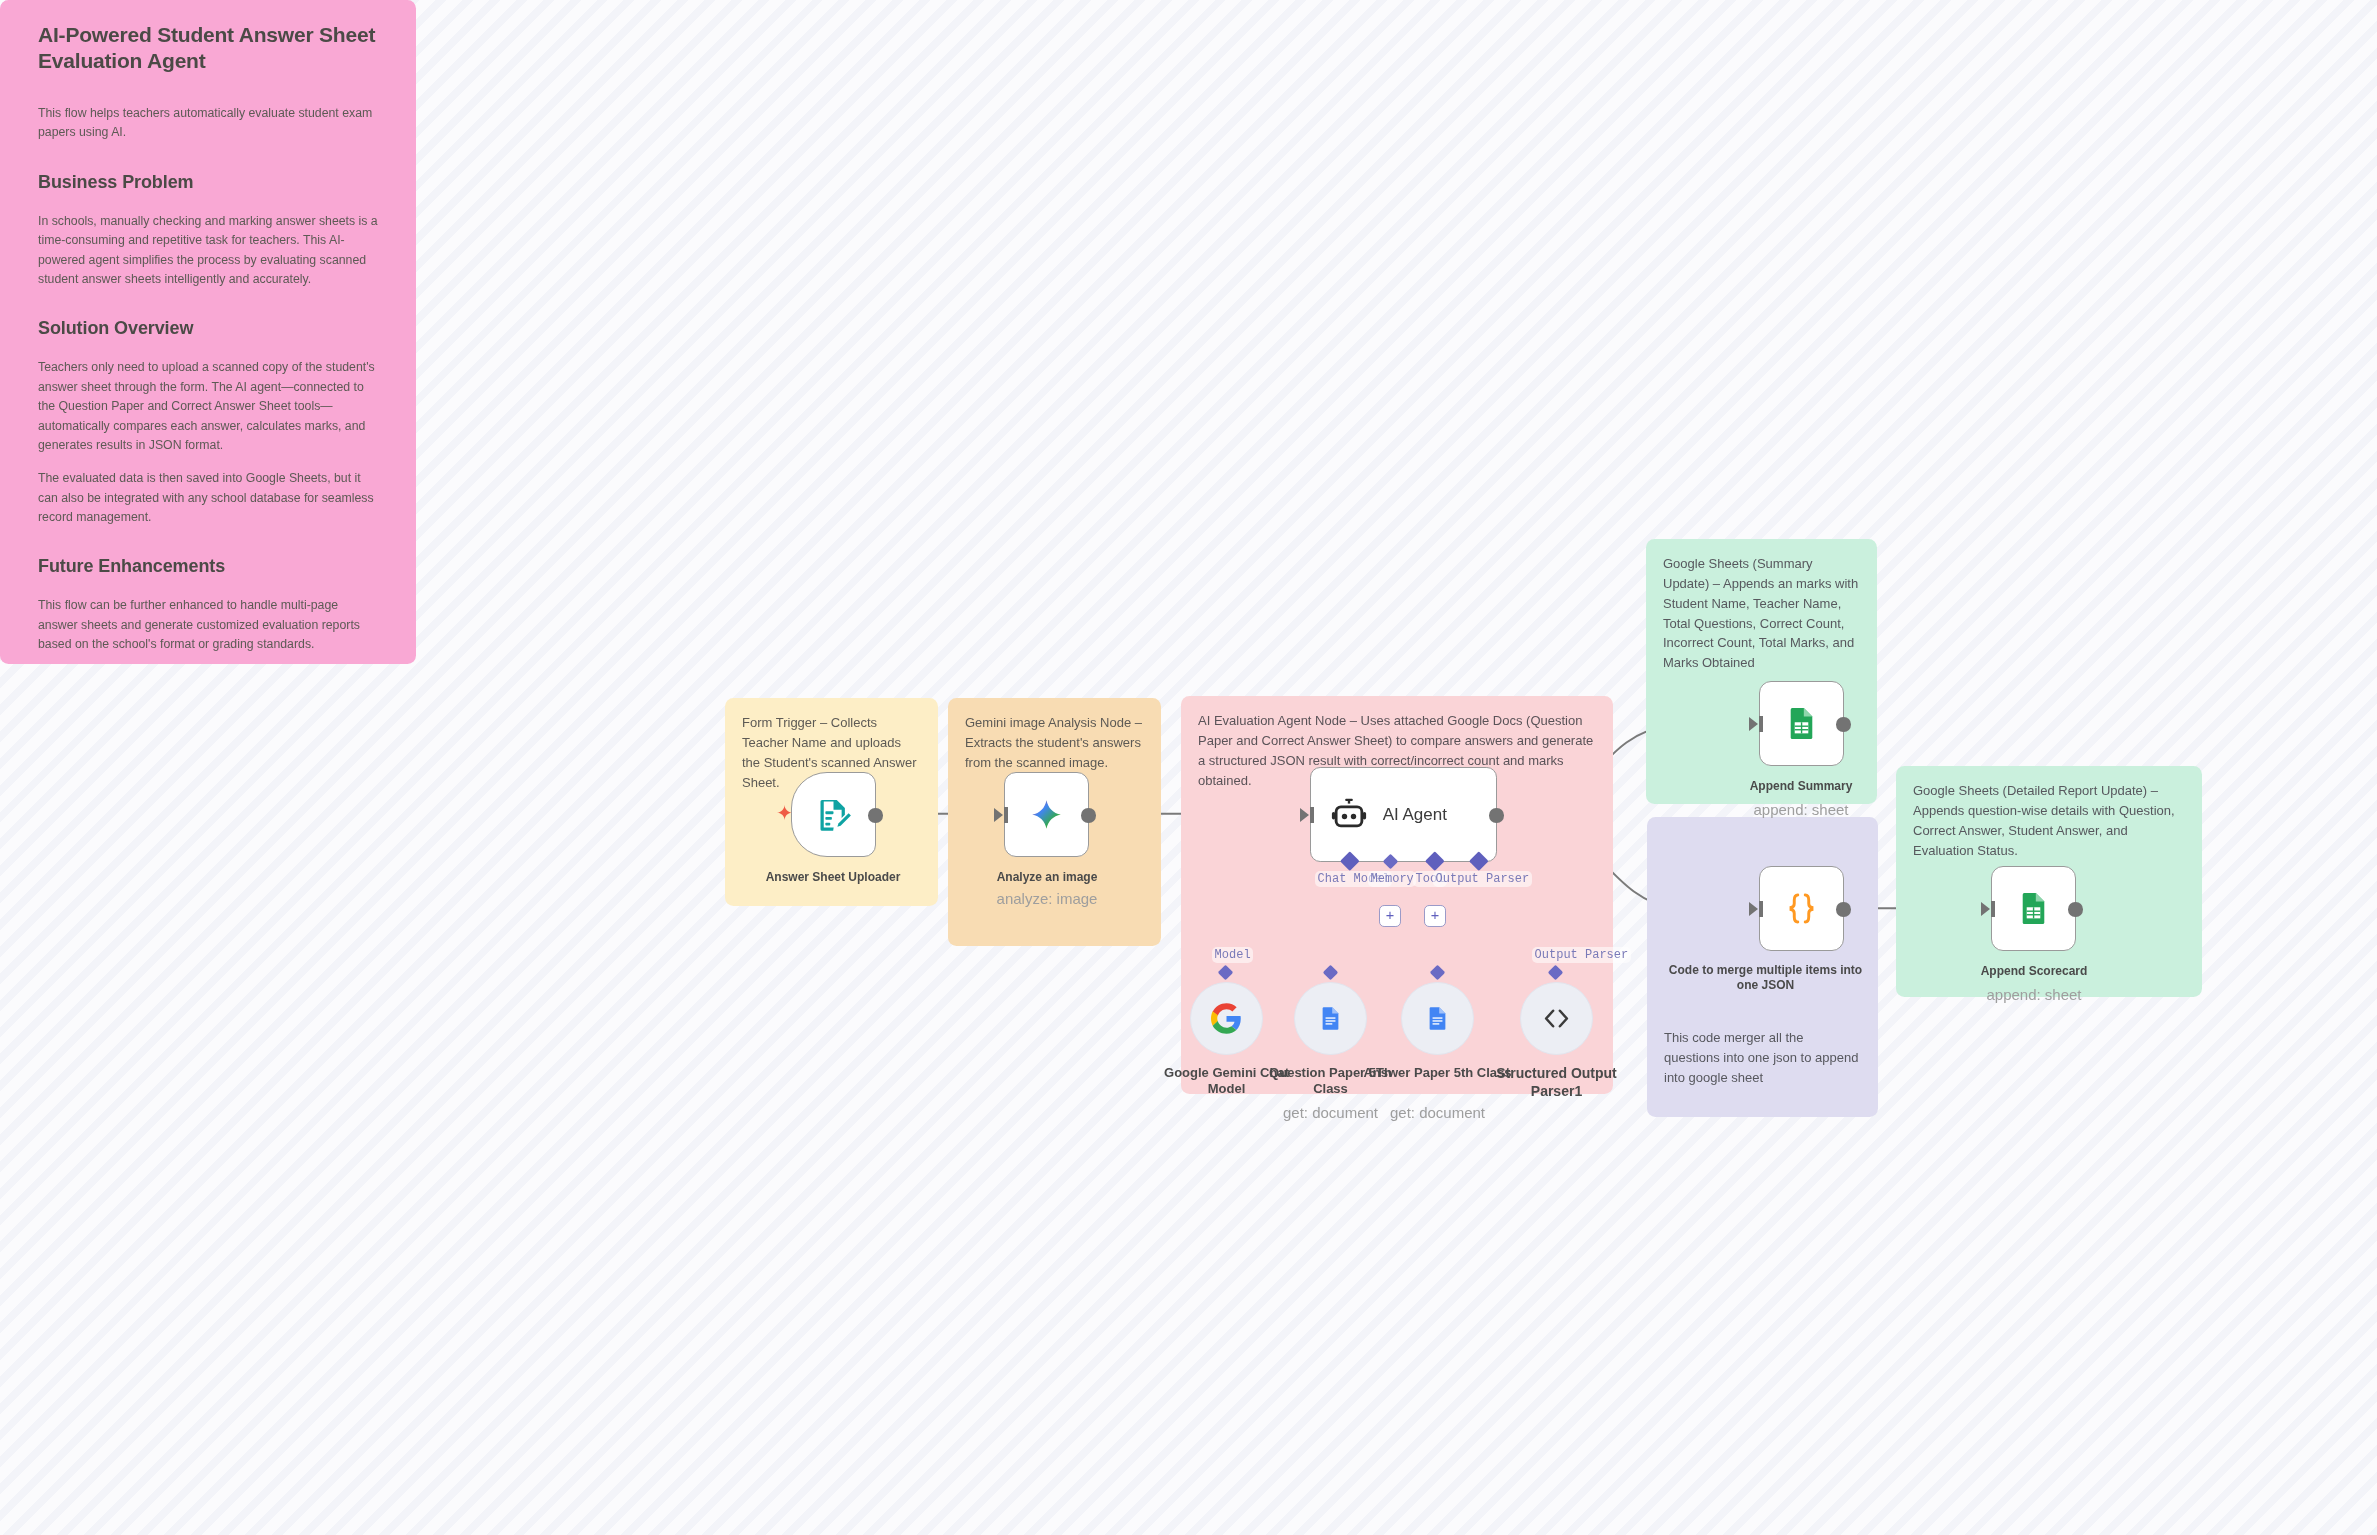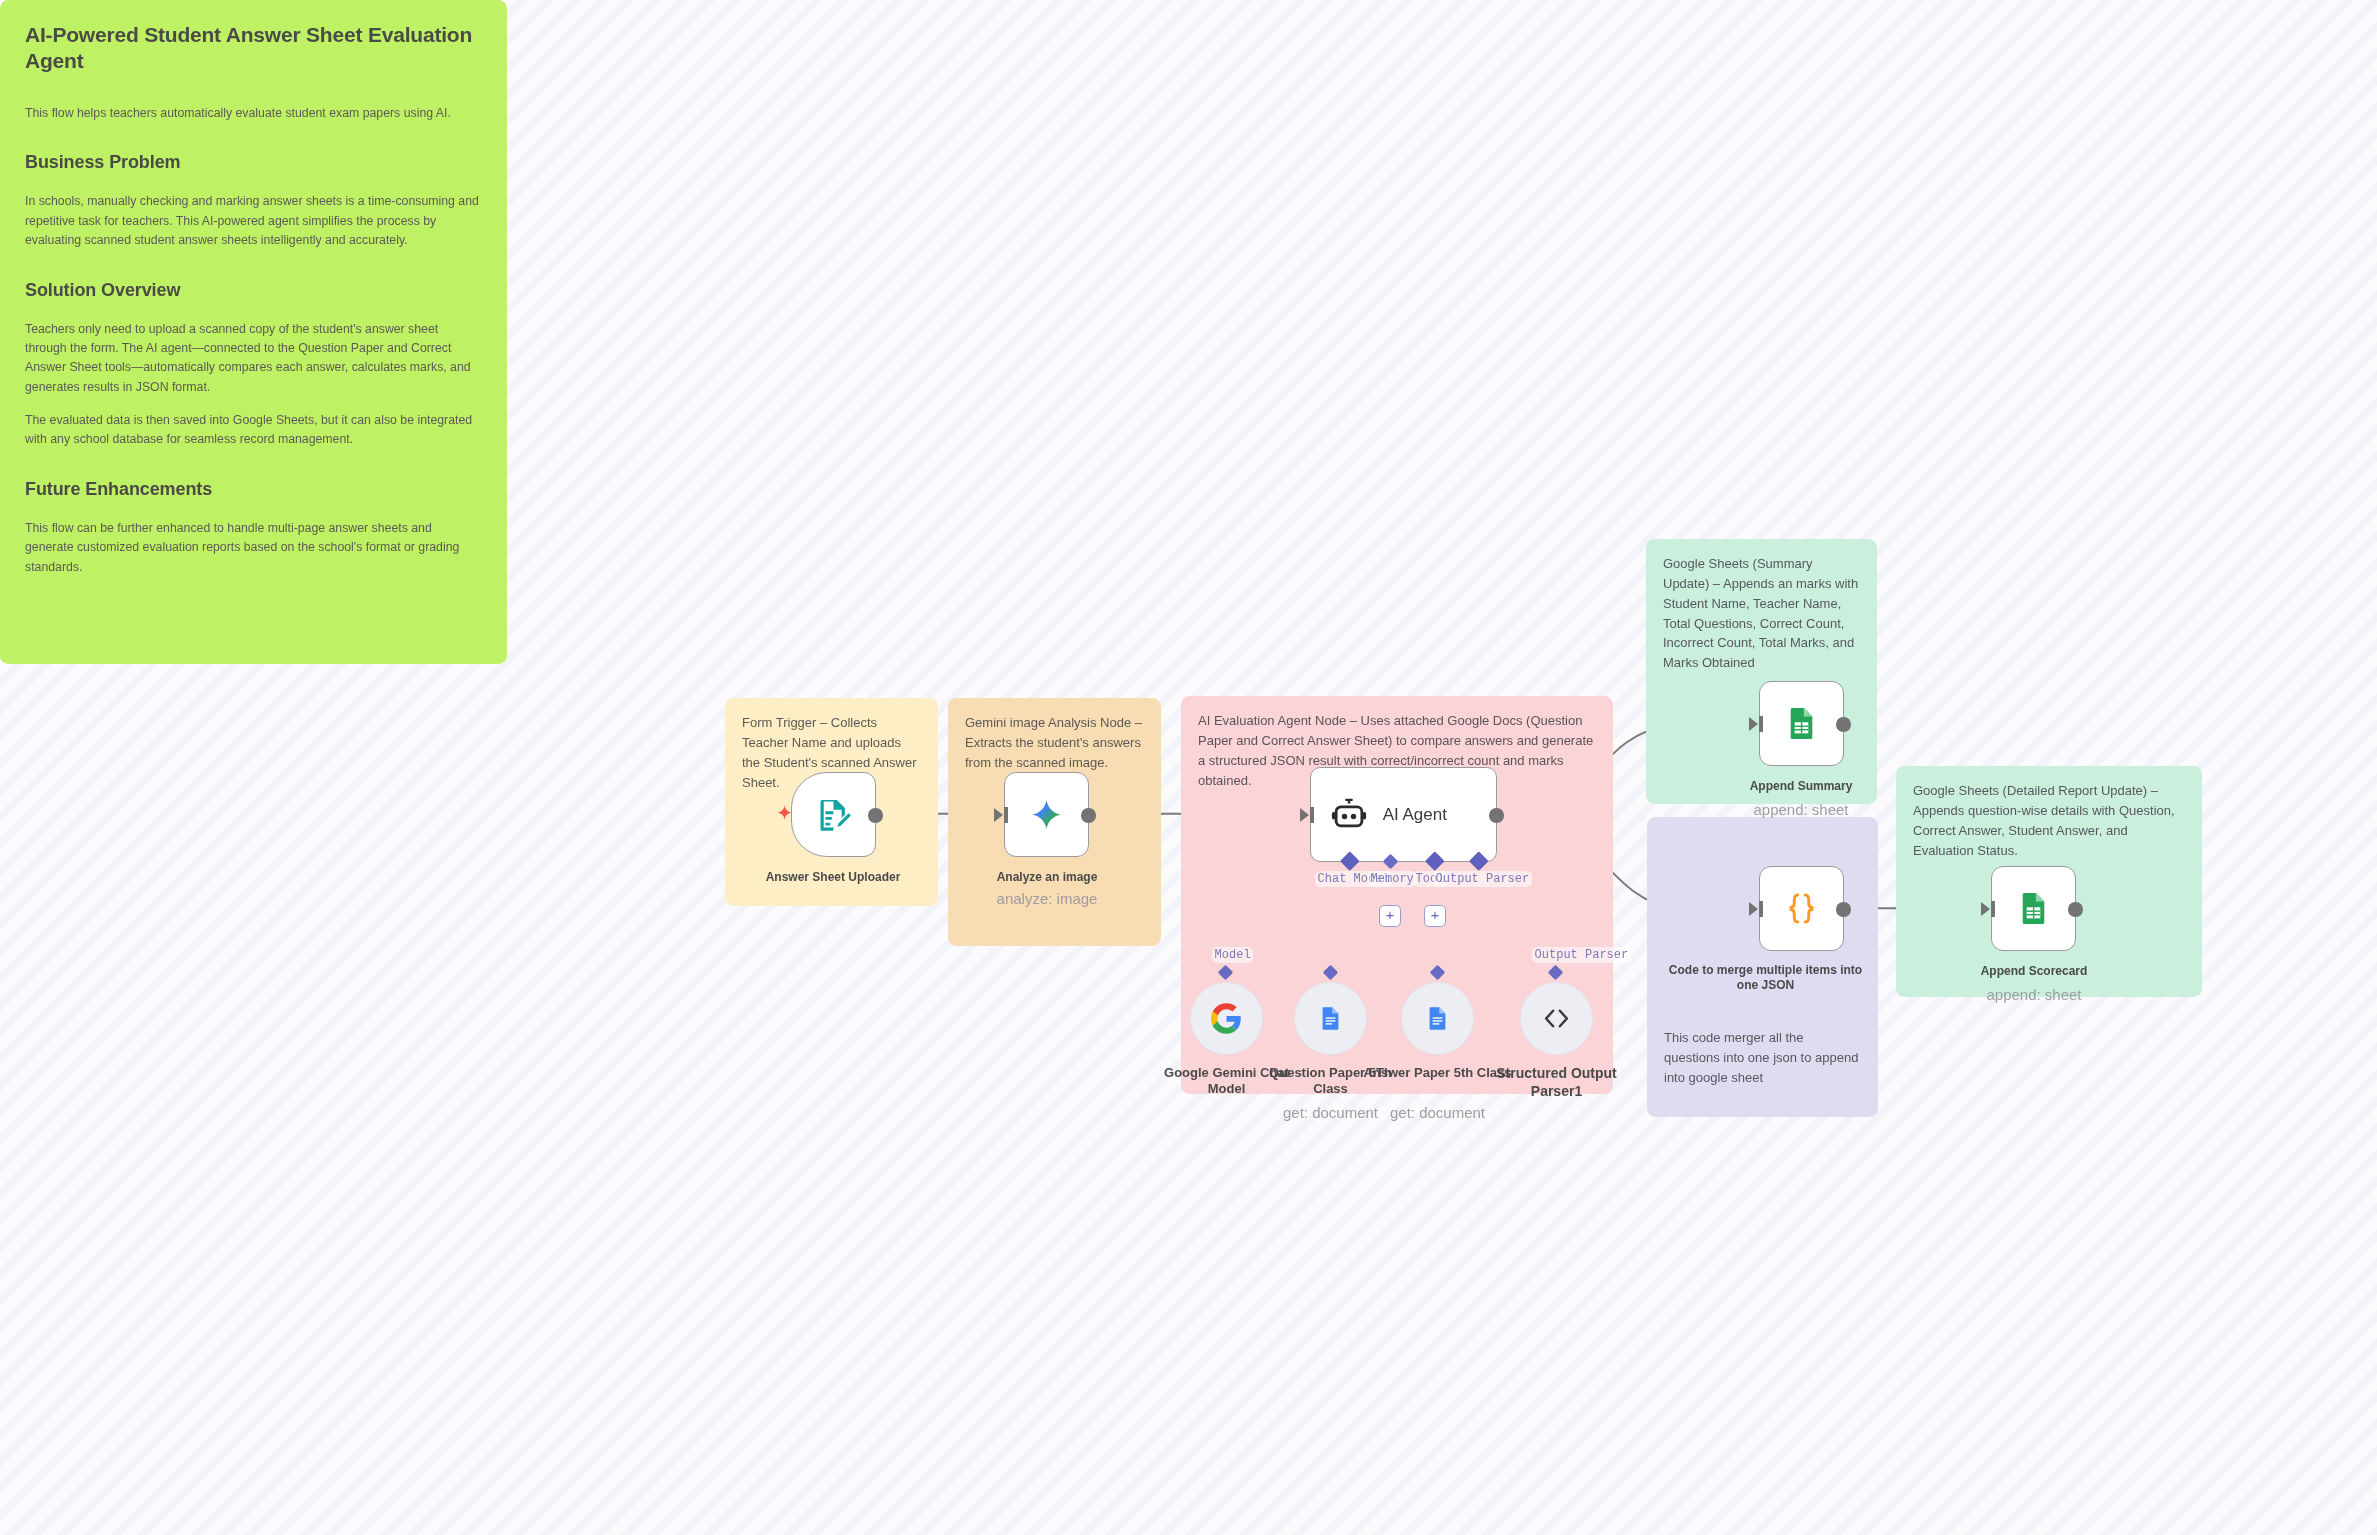--- a/index.html
+++ b/index.html
@@ -37,24 +37,24 @@
   .sticky.pink    { background: #fad4d7; }
   .sticky.green   { background: #caf0dd; }
   .sticky.purple  { background: #dedcf0; }
   .sticky.green .note-text,
   .sticky.purple .note-text { color: #57585e; }
   .sticky.pink .note-text { color: #5a5358; }
 
   
   #doc-note {
     left: 184px; top: 542px;
-    width: 507px; height: 664px;
-    background: #bef264;
+    width: 416px; height: 664px;
+    background: #f9a8d4;
     border-radius: 8.5px;
-    padding: 22px 25px;
+    padding: 22px 38px;
   }
   #doc-note h1 {
     font-size: 21px; line-height: 1.26; font-weight: 700;
     color: #4b4a46; margin-bottom: 29px; letter-spacing: -0.2px;
   }
   #doc-note h2 {
     font-size: 18px; font-weight: 700; color: #4b4a46;
     margin: 29px 0 19px; letter-spacing: -0.1px;
   }
   #doc-note p {

